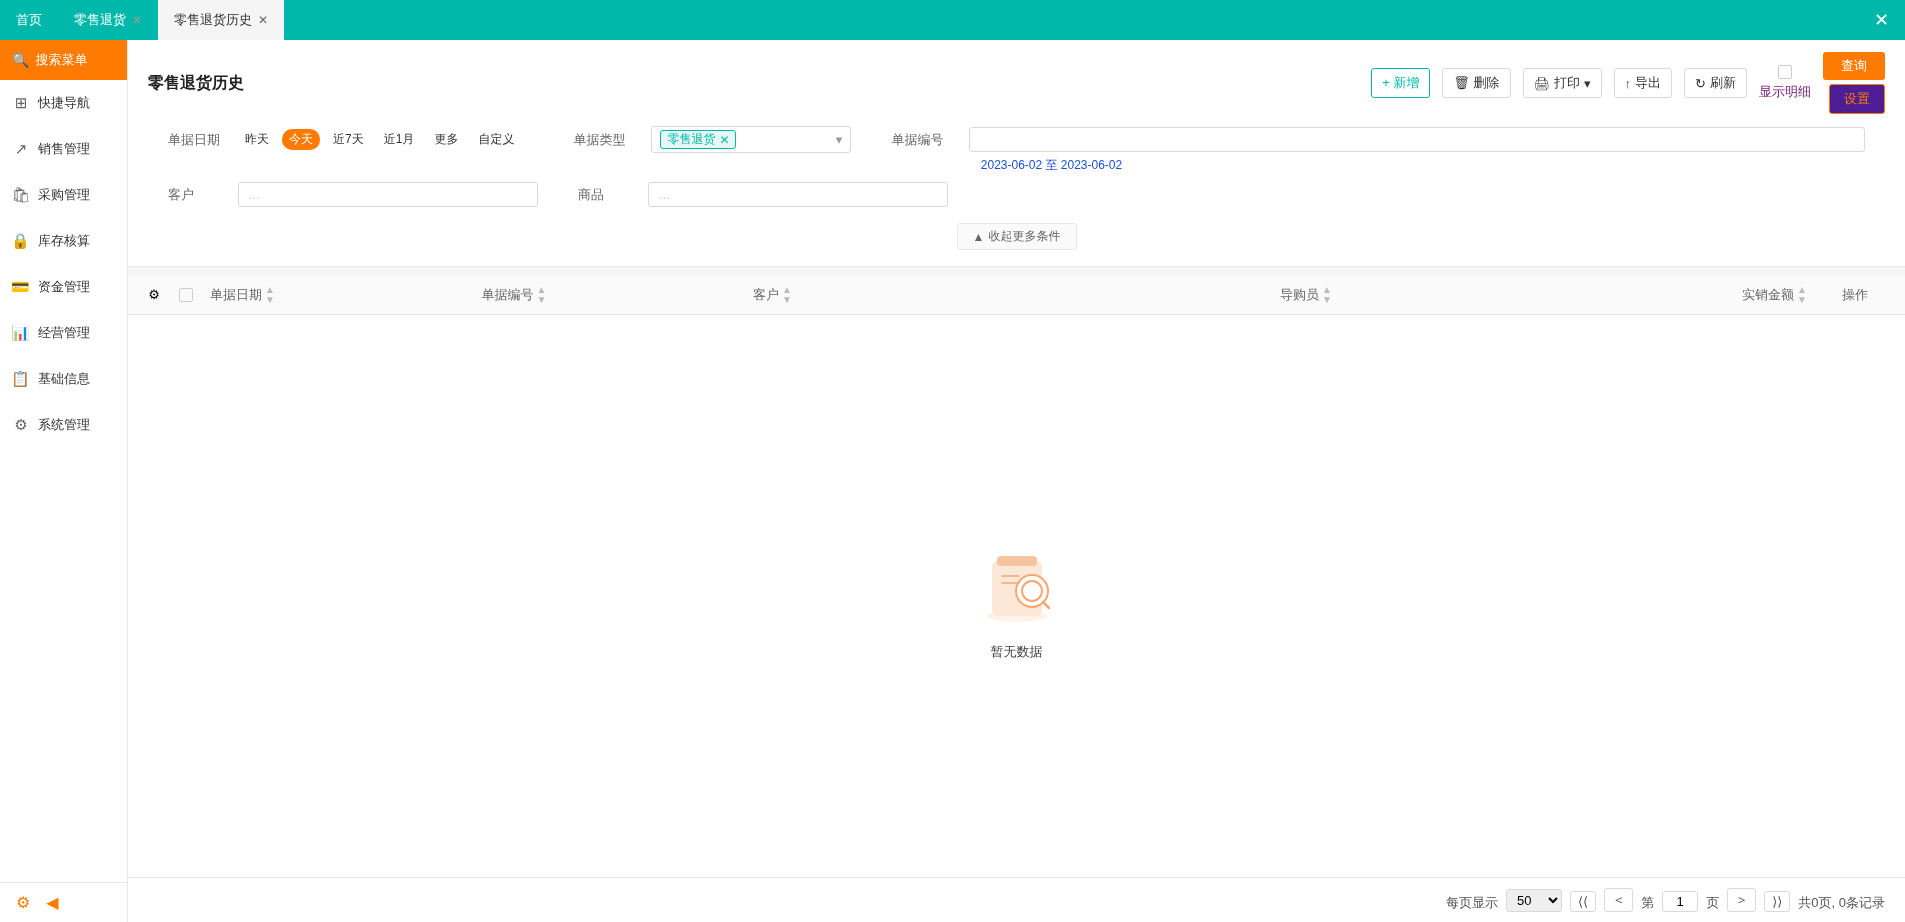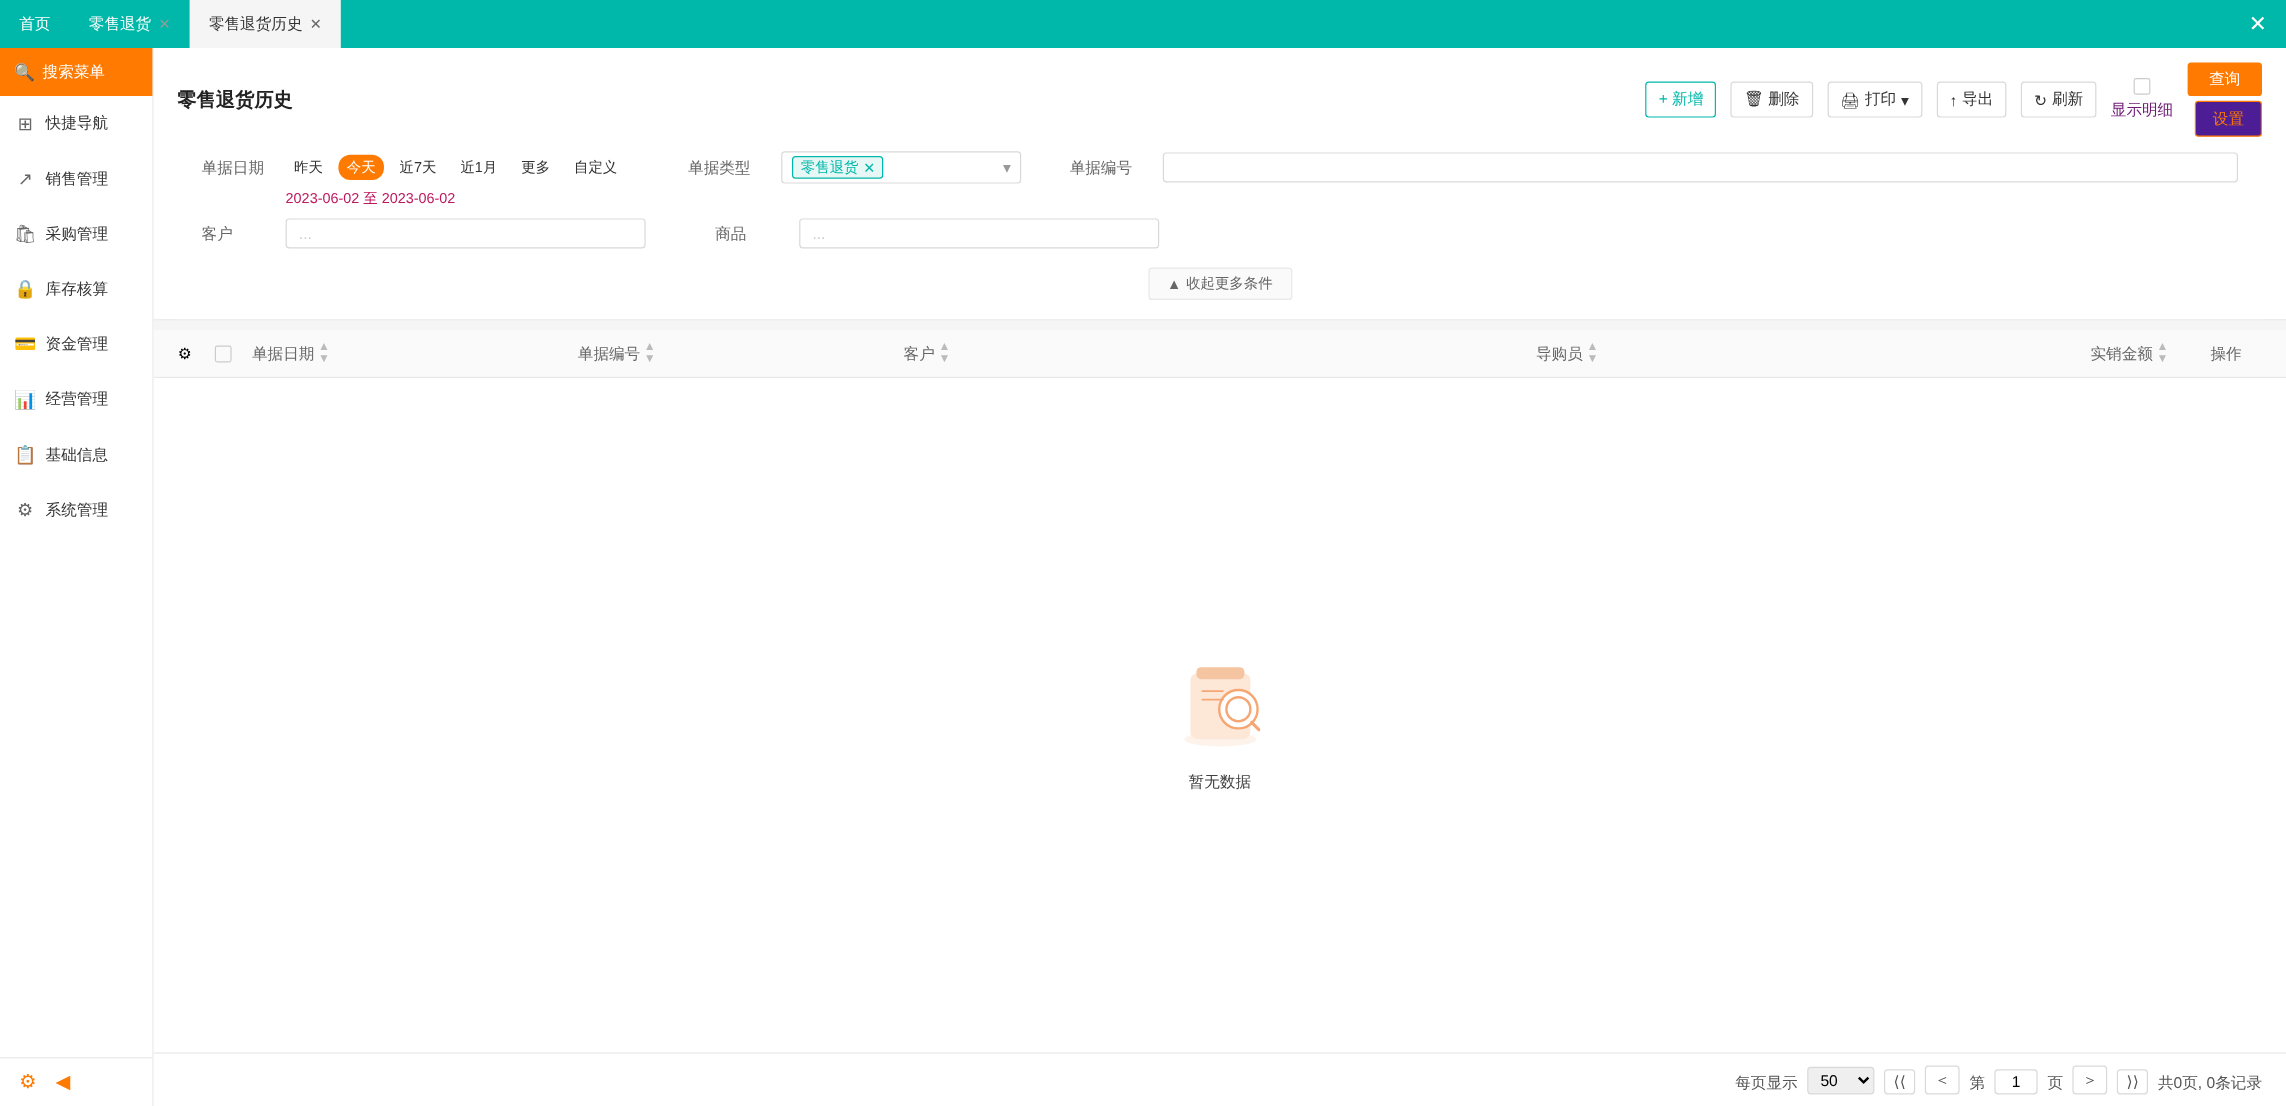--- a/index.html
+++ b/index.html
@@ -220,24 +220,25 @@
       color: #333;
       cursor: pointer;
       font-size: 12px;
     }
     .date-btn.active {
       background: #ff7a00;
       color: #fff;
       border-radius: 10px;
     }
     .date-range {
-      color: #be185d;
+      color: #1d4ed8;
       font-size: 12px;
       margin-top: 2px;
       display: block;
+      text-align: center;
     }
     .filter-input {
       border: 1px solid #d9d9d9;
       border-radius: 3px;
       padding: 4px 8px;
       font-size: 13px;
       color: #333;
       outline: none;
       min-width: 80px;
     }
@@ -507,21 +508,21 @@
           </div>
         </div>
 
         <div style="margin-left:70px; margin-bottom:8px; margin-top:-6px;">
           <span class="date-range">2023-06-02 至 2023-06-02</span>
         </div>
 
         <div class="filter-row">
           <span class="filter-label">客户</span>
           <div class="filter-field-input" style="color:#ccc; border:1px solid #d9d9d9; border-radius:3px; padding:4px 10px; min-width:300px; display:inline-block;">...</div>
-          <span style="margin-left:58px;" class="filter-label">商品</span>
+          <span style="margin-left:40px;" class="filter-label">商品</span>
           <div class="filter-field-input" style="color:#ccc; border:1px solid #d9d9d9; border-radius:3px; padding:4px 10px; min-width:300px; display:inline-block;">...</div>
         </div>
 
         <div style="display:flex; justify-content:center; margin-top:4px;">
           <div class="collapse-btn">
             <span>▲</span>
             <span>收起更多条件</span>
           </div>
         </div>
       </div>

